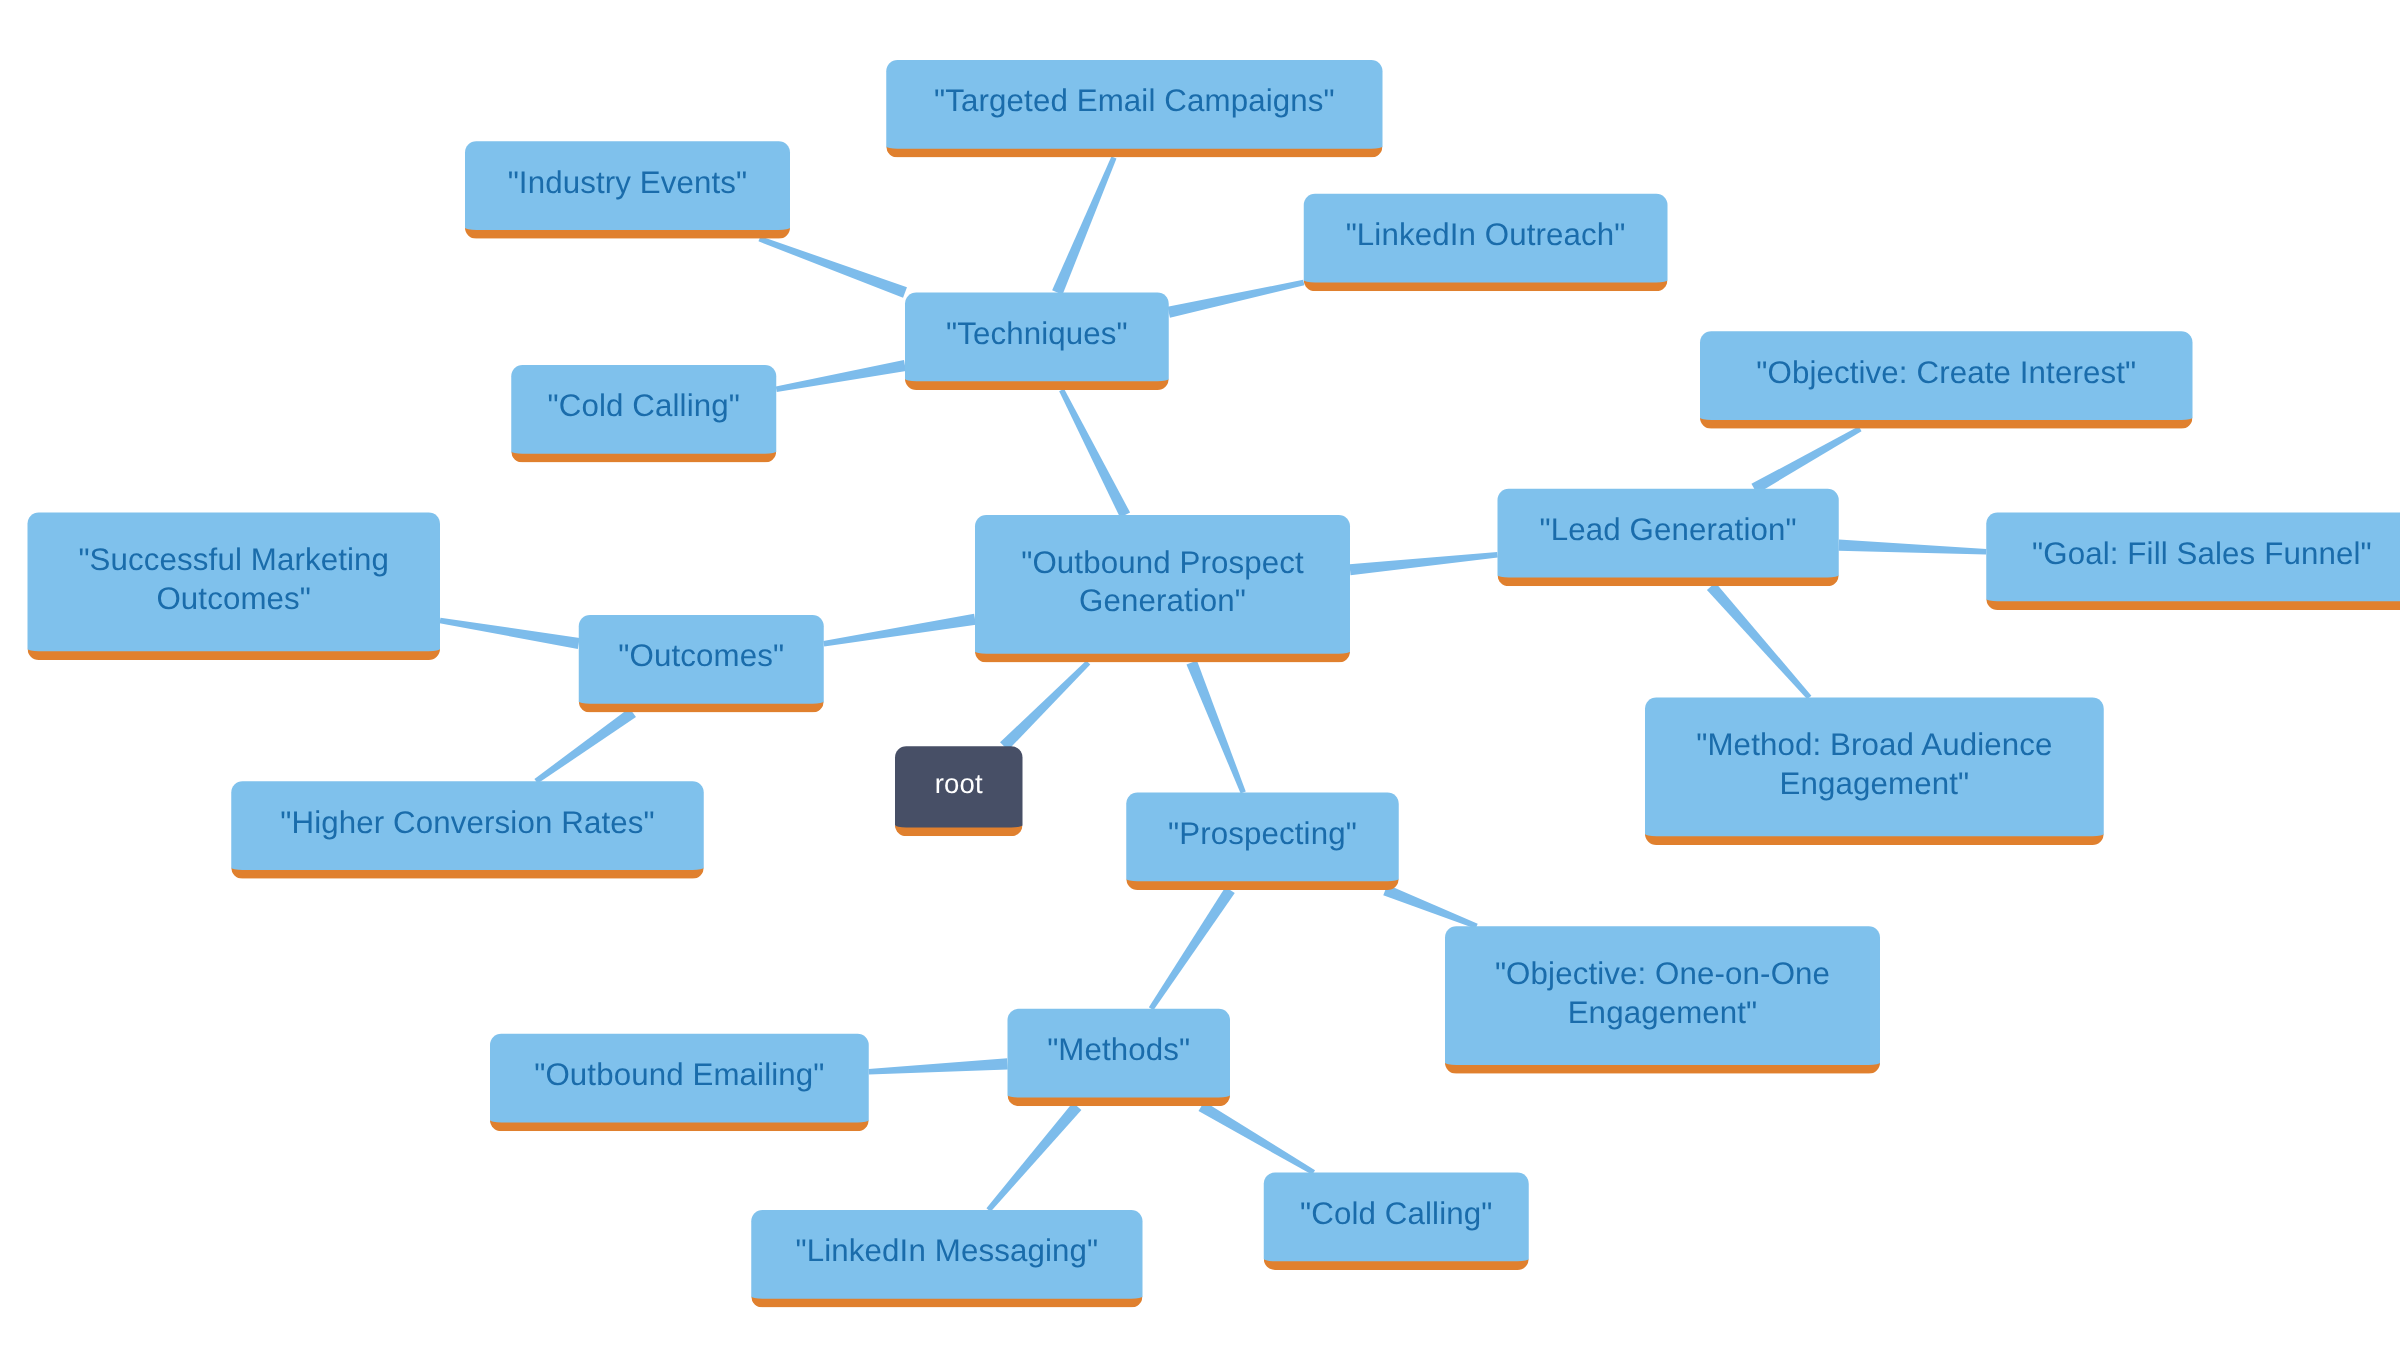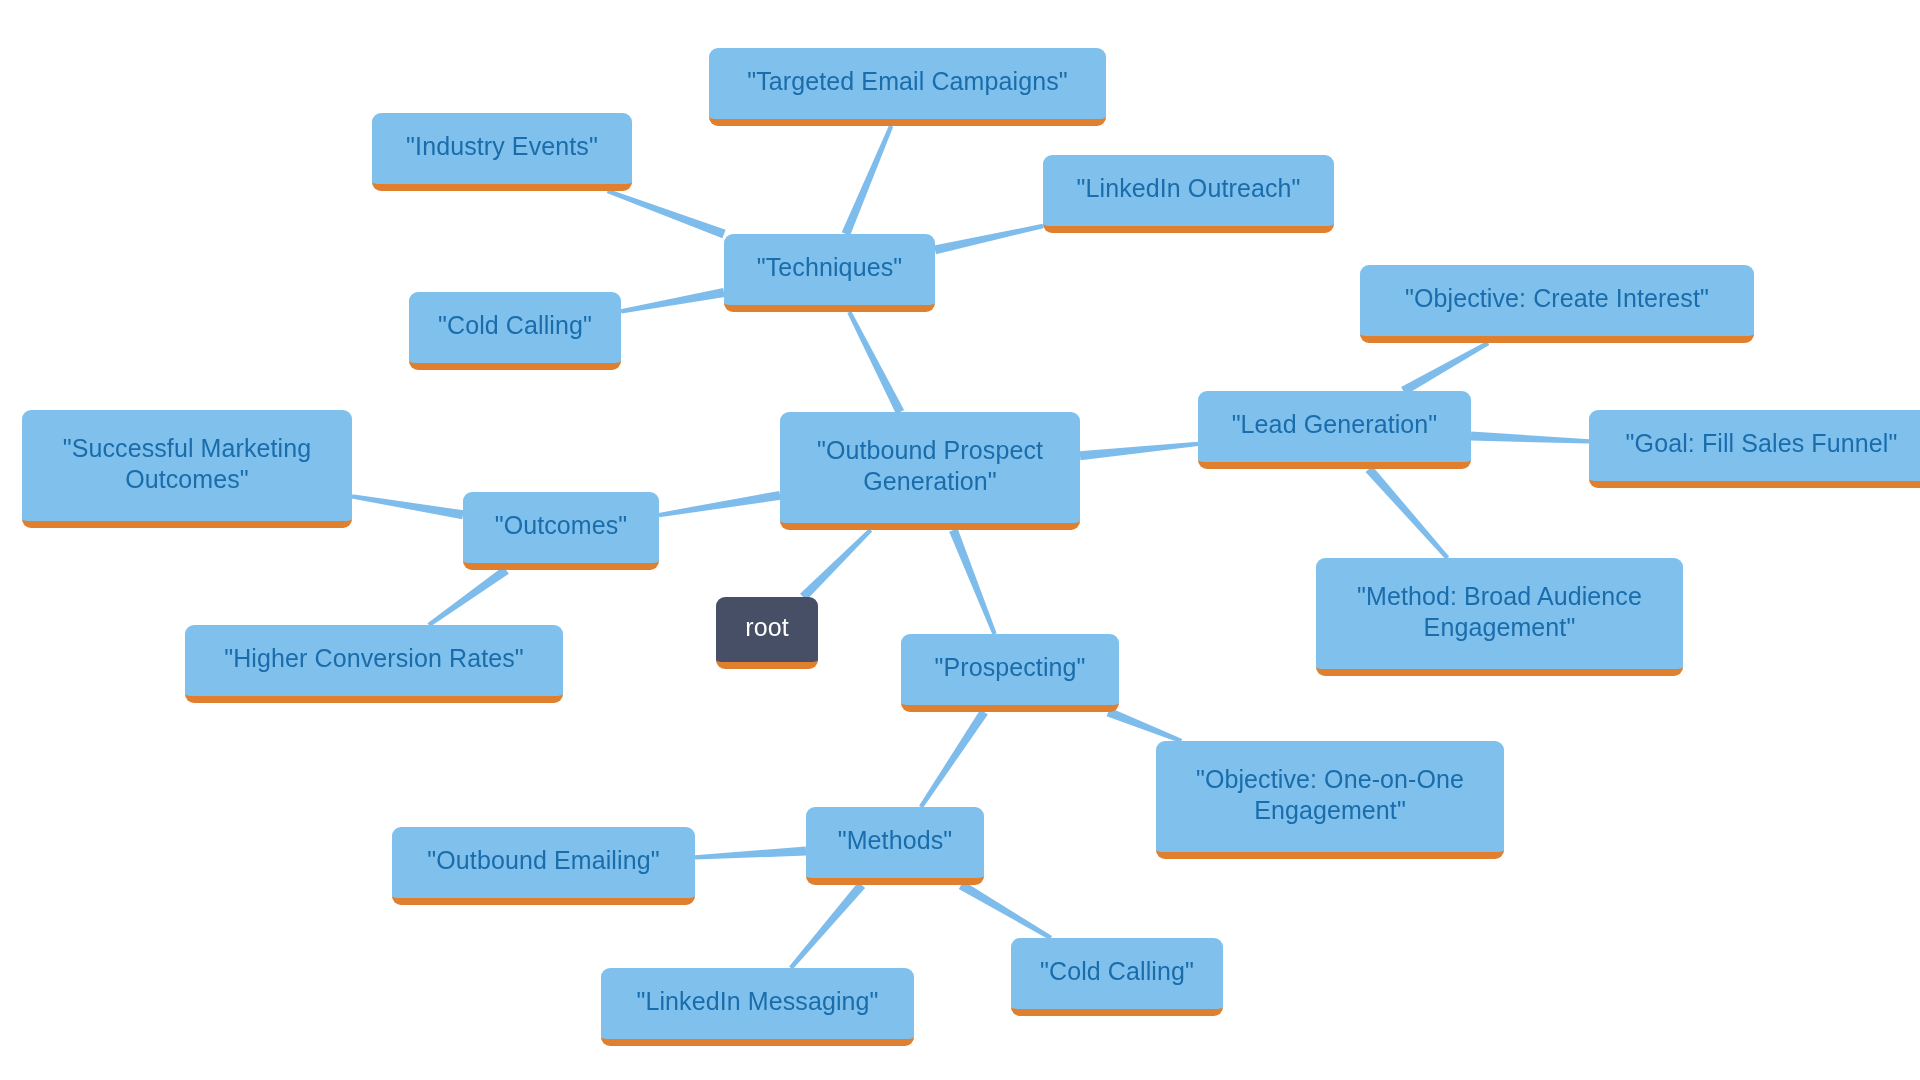--- a/index.html
+++ b/index.html
@@ -41,21 +41,21 @@
     letter-spacing: 0.1px;
     padding: 6px 14px 10px 14px;
     border-bottom: 7px solid #e0802e;
     white-space: pre-line;
     z-index: 3;
   }
   .node.root-node {
     background: #474f66;
     color: #ffffff;
     border-bottom: 7px solid #e0802e;
-    font-size: 25px;
+    font-size: 22px;
   }
 </style>
 </head>
 <body>
 
 <div id="canvas">
   <svg id="edge-layer" viewBox="0 0 1920 1080">
       <polygon points="806.3943970121072,600.1917561157485 872.1866434775241,531.5604141010326 869.0849614607475,528.4395858989674 800.0500474323371,593.8082438842515" fill="#7dbceb"></polygon>
       <polygon points="904.0657195265948,409.9632562274332 851.2572137214194,311.00425860007846 847.3336953694896,312.99574139992154 896.0403410794657,414.0367437725668" fill="#7dbceb"></polygon>
       <polygon points="1080.4537935321357,460.27310507862273 1198.2218546157108,446.0243846776357 1197.7781453842892,441.64681433348915 1079.5462064678643,451.31898392014114" fill="#7dbceb"></polygon>

